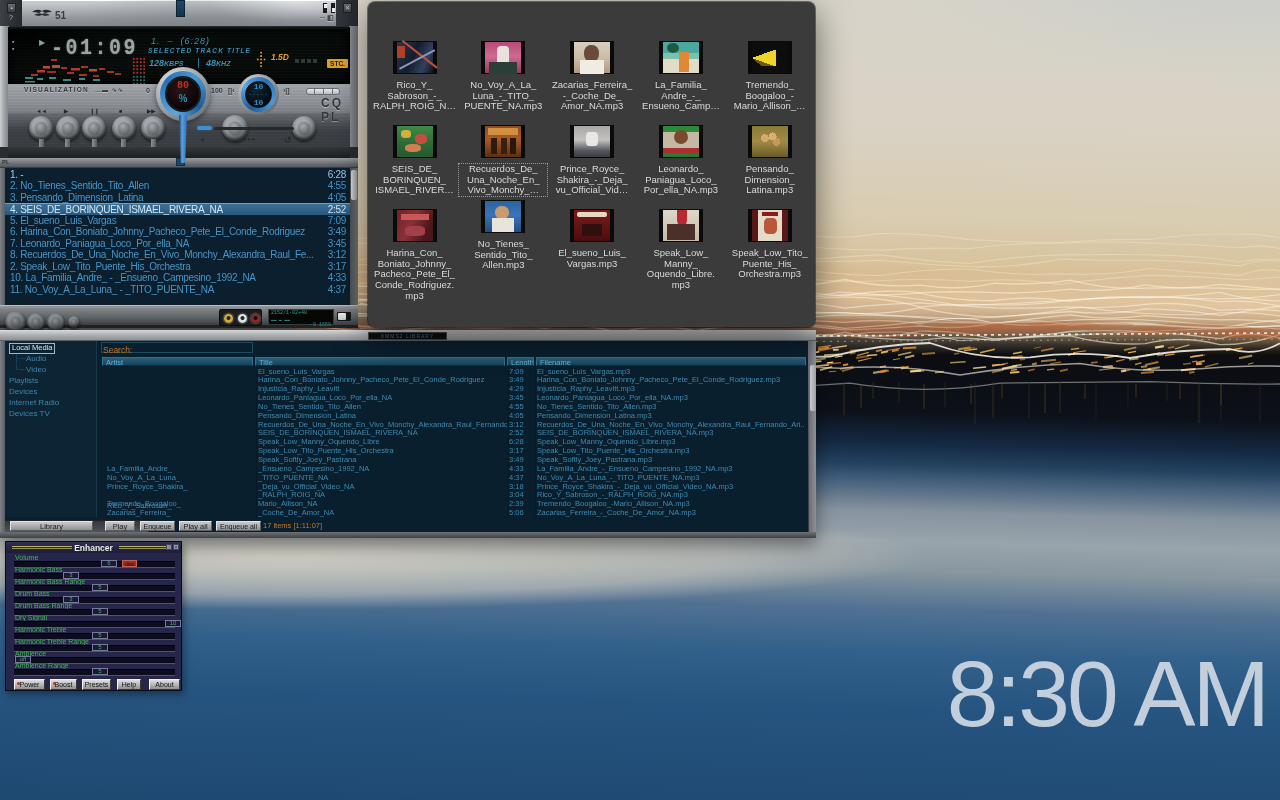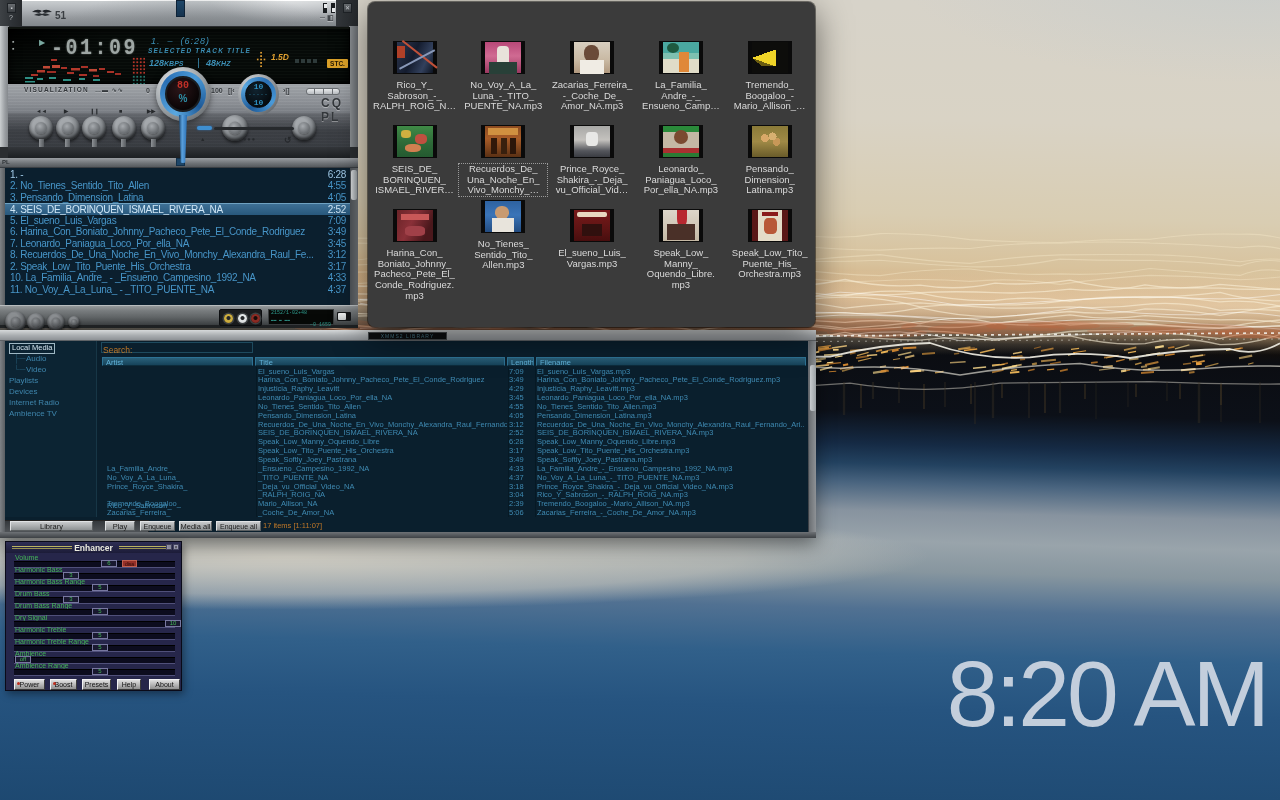--- a/index.html
+++ b/index.html
@@ -461,21 +461,21 @@
       <path d="M971 384 v20" stroke="#8a6a34" stroke-width="1.1" opacity="0.38"></path>
       <path d="M1002 384 v14" stroke="#8a6a34" stroke-width="1.1" opacity="0.38"></path>
       <path d="M1045 384 v29" stroke="#8a6a34" stroke-width="1.1" opacity="0.38"></path>
       <path d="M1085 384 v15" stroke="#8a6a34" stroke-width="1.1" opacity="0.38"></path>
       <path d="M1136 384 v13" stroke="#8a6a34" stroke-width="1.1" opacity="0.38"></path>
       <path d="M1180 384 v15" stroke="#8a6a34" stroke-width="1.1" opacity="0.38"></path>
       <path d="M1221 384 v21" stroke="#8a6a34" stroke-width="1.1" opacity="0.38"></path>
     </g>
 </svg>
 <div id="clock">
-    <div class="time">8:20 AM</div>
+    <div class="time">8:30 AM</div>
   </div>
 
 <div class="win" id="player">
  <div class="ptitle"></div>
     <div class="swirl"></div>
  <div class="rail">
       <div class="railbtn" style="left:7px;top:3px">▪</div>
       <div style="position:absolute;left:9px;top:14px;font-size:7px;color:#b8bcbe">?</div>
     </div>
  <div class="frame" style="left:0"></div>
@@ -688,21 +688,21 @@
  <div class="lcontent">
   <div class="lside">
    <div class="lm">Local Media</div>
    <div class="ltree" style="position:absolute;left:9px;top:13px;color:#24556e">├─</div>
    <div class="ltree" style="position:absolute;left:21px;top:13px">Audio</div>
    <div class="ltree" style="position:absolute;left:9px;top:24px;color:#24556e">└─</div>
    <div class="ltree" style="position:absolute;left:21px;top:24px">Video</div>
    <div class="ltree" style="position:absolute;left:4px;top:35px">Playlists</div>
    <div class="ltree" style="position:absolute;left:4px;top:46px">Devices</div>
    <div class="ltree" style="position:absolute;left:4px;top:57px">Internet Radio</div>
-   <div class="ltree" style="position:absolute;left:4px;top:68px">Ambience TV</div>
+   <div class="ltree" style="position:absolute;left:4px;top:68px">Devices TV</div>
   </div>
   <div class="searchbox"></div>
   <div class="searchlbl">Search:</div>
   <div style="position:absolute;left:251px;top:26px;width:1px;height:150px;background:rgba(6,24,36,.9)"></div>
 <div style="position:absolute;left:503px;top:26px;width:1px;height:150px;background:rgba(6,24,36,.9)"></div>
 <div style="position:absolute;left:530px;top:26px;width:1px;height:150px;background:rgba(6,24,36,.9)"></div>
 <div class="hdr" style="left:97px;width:151px">Artist</div>
   <div class="hdr" style="left:250px;width:250px">Title</div>
   <div class="hdr" style="left:502px;width:27px">Length</div>
   <div class="hdr" style="left:531px;width:270px">Filename</div>
@@ -761,21 +761,21 @@
 <div class="row" style="left:532px;top:159.2px;width:268px;overflow:hidden">Tremendo_Boogaloo_-Mario_Allison_NA.mp3</div>
 <div class="row" style="left:102px;top:168.1px;width:148px;overflow:hidden">Zacarias_Ferreira_</div>
 <div class="row" style="left:253px;top:168.1px;width:249px;overflow:hidden">_Coche_De_Amor_NA</div>
 <div class="row" style="left:504px;top:168.1px">5:06</div>
 <div class="row" style="left:532px;top:168.1px;width:268px;overflow:hidden">Zacarias_Ferreira_-_Coche_De_Amor_NA.mp3</div>
  </div>
  <div class="lbbar"></div>
  <div class="btn" style="left:10px;bottom:7px;width:83px">Library</div>
  <div class="btn" style="left:105px;bottom:7px;width:30px">Play</div>
  <div class="btn" style="left:140px;bottom:7px;width:35px;font-size:7px">Enqueue</div>
- <div class="btn" style="left:179px;bottom:7px;width:33px">Media all</div>
+ <div class="btn" style="left:179px;bottom:7px;width:33px">Play all</div>
  <div class="btn" style="left:216px;bottom:7px;width:45px;font-size:7px">Enqueue all</div>
  <div class="items" style="left:263px;bottom:8px">17 items [1:11:07]</div>
  <div class="rscroll">
       <div class="rthumb"></div>
     </div>
  <div class="lleft"></div>
  <div class="lbottom"></div>
 </div>
 
 <div class="win" id="songdl">

